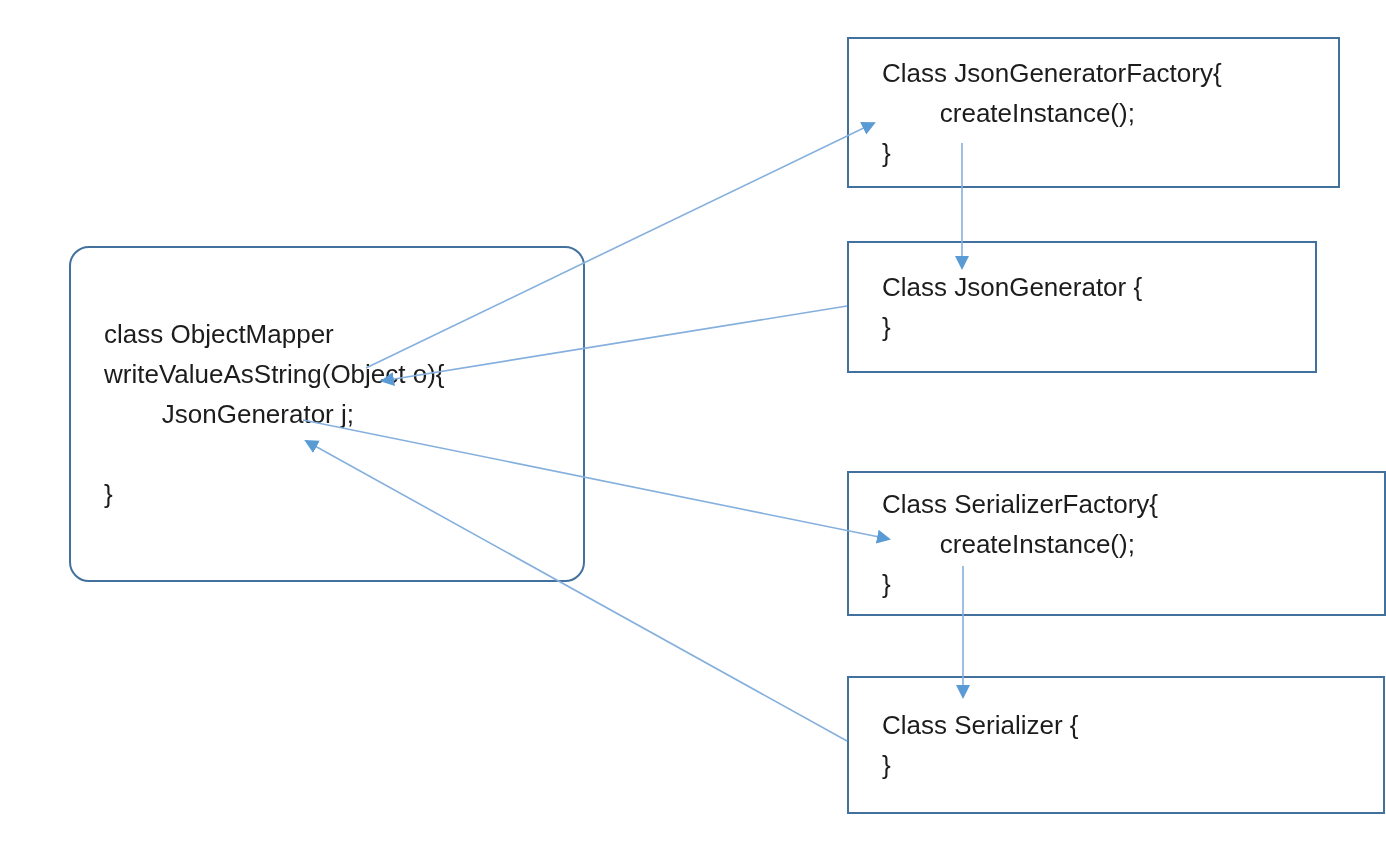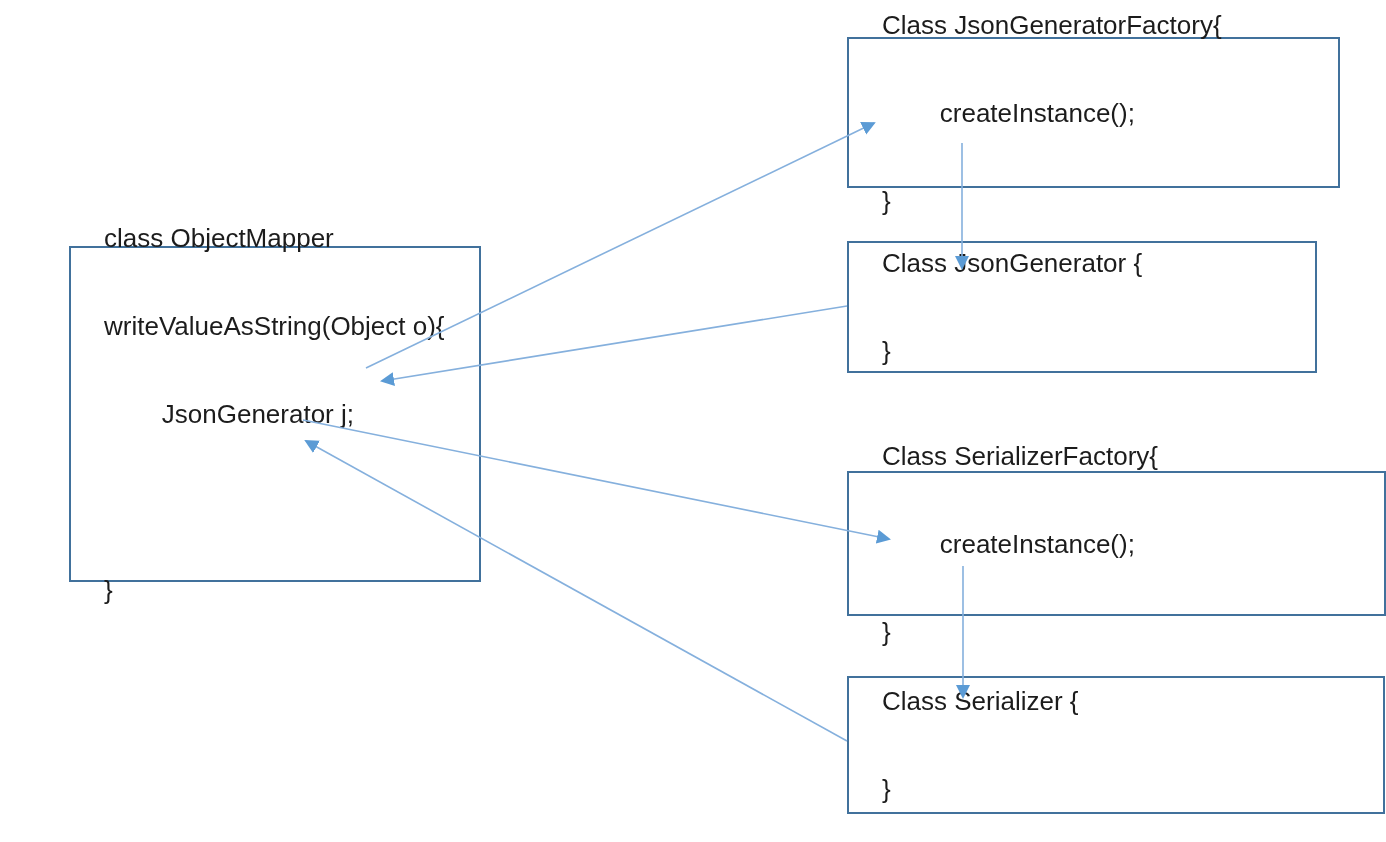--- a/index.html
+++ b/index.html
@@ -19,30 +19,29 @@
     position: absolute;
     box-sizing: border-box;
     border: 2px solid var(--border, #41719c);
     background: #ffffff;
     display: flex;
     flex-direction: column;
     justify-content: center;
     padding-left: 33px;
     padding-right: 8px;
     z-index: 1;
-    gap: 48px;
   }
   .code-line {
     font-size: 26px;
     line-height: 40px;
     min-height: 40px;
     color: var(--text, #1c1c1c);
     white-space: pre;
   }
-  .box-object-mapper      { left: 69px;  top: 246px; width: 412px; height: 336px; }
+  .box-object-mapper      { left: 69px;  top: 246px; width: 516px; height: 336px; border-radius: 20px; }
   .box-json-generator-factory { left: 847px; top: 37px;  width: 493px; height: 151px; }
   .box-json-generator     { left: 847px; top: 241px; width: 470px; height: 132px; }
   .box-serializer-factory { left: 847px; top: 471px; width: 539px; height: 145px; }
   .box-serializer         { left: 847px; top: 676px; width: 538px; height: 138px; }
   .arrow-layer {
     position: absolute;
     left: 0; top: 0;
     width: 1386px;
     height: 842px;
     z-index: 2;

